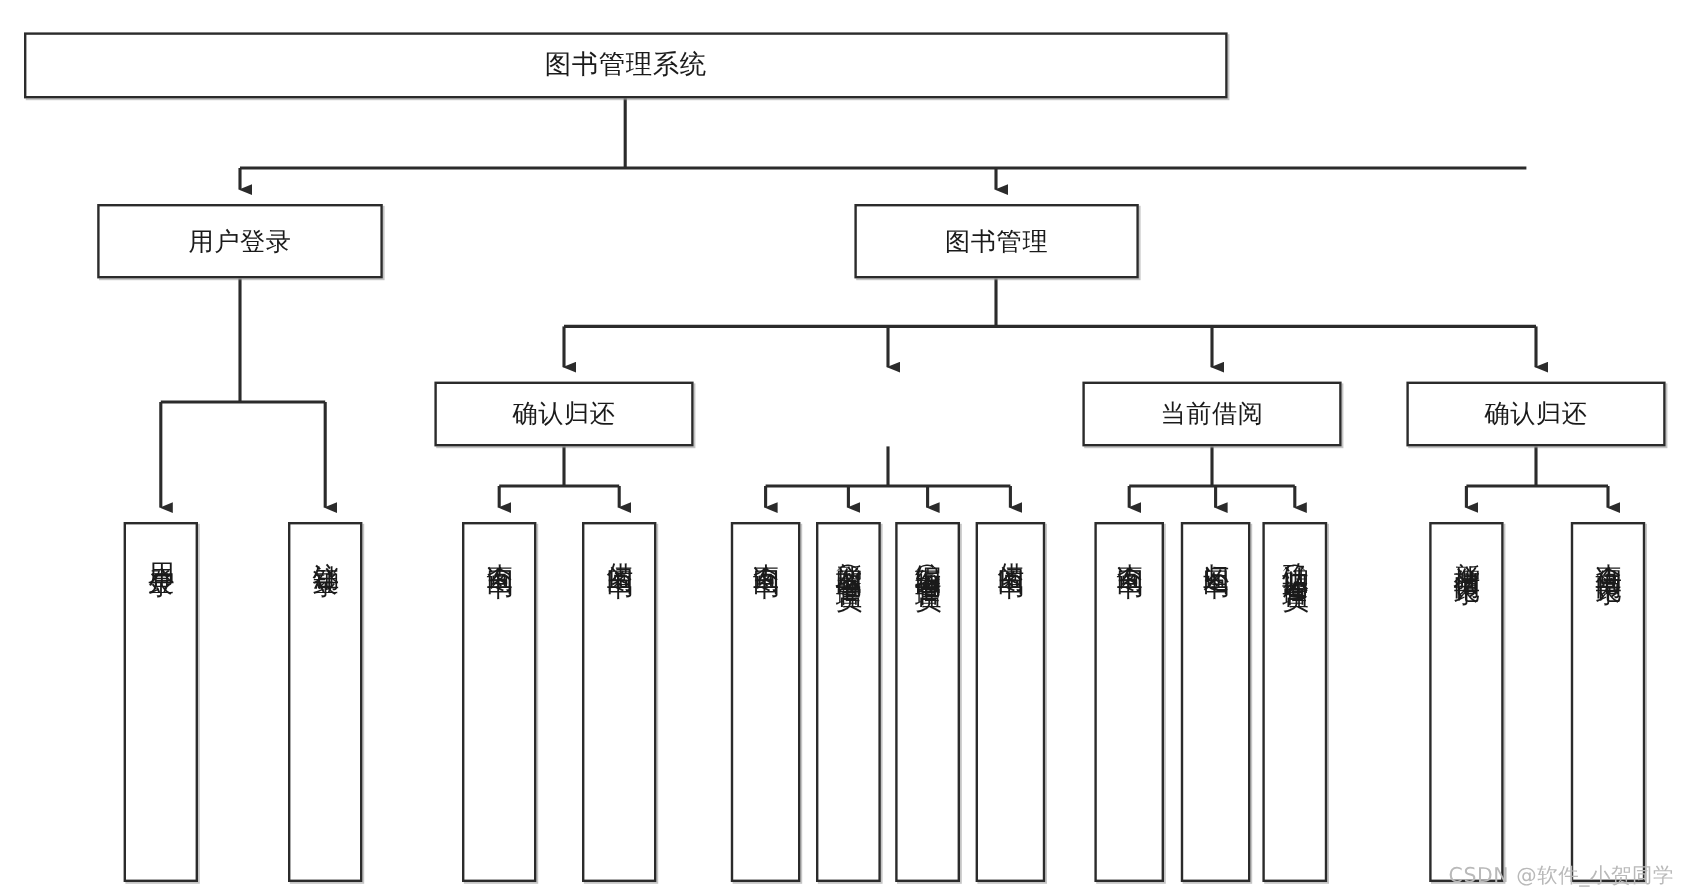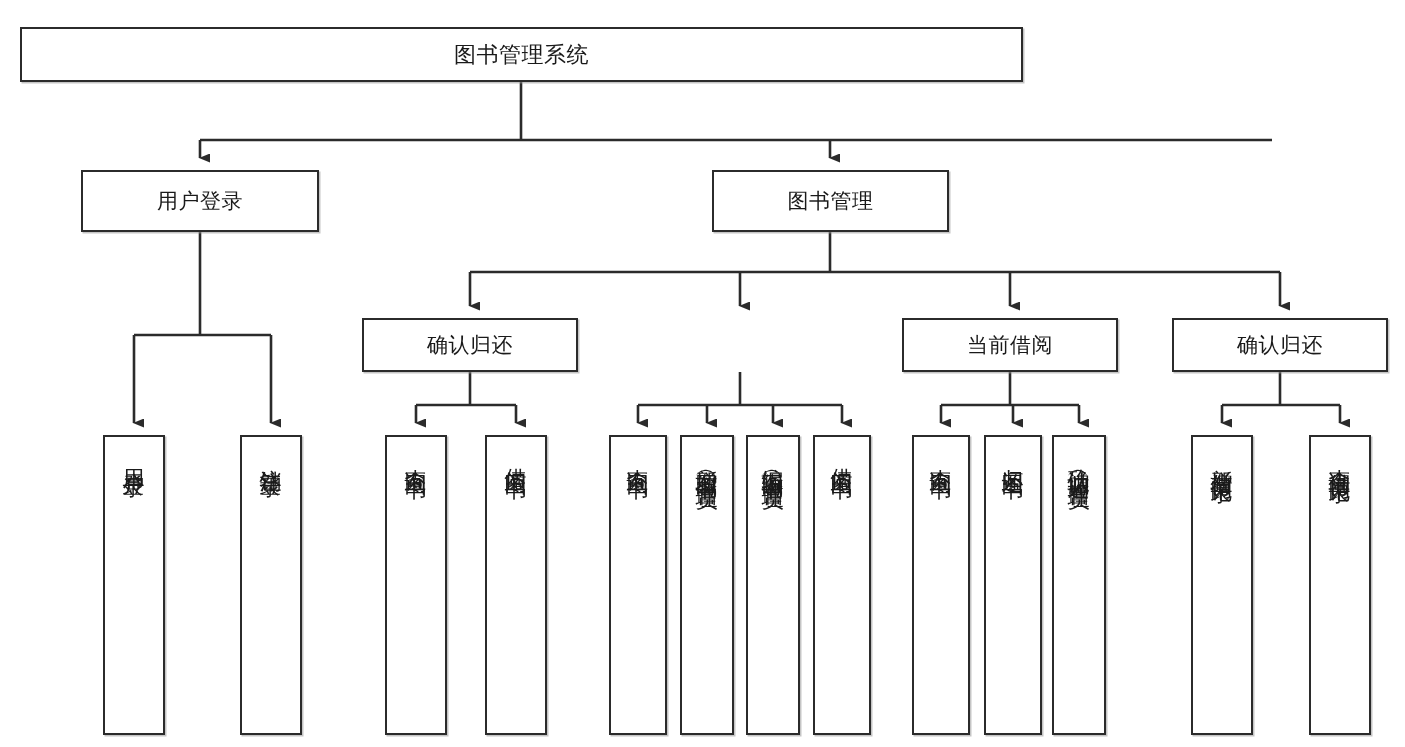--- a/index.html
+++ b/index.html
@@ -204,14 +204,15 @@
   </div>
 
   <div class="node vert" style="left:1191px; top:435px; width:62px; height:300px;">
     <span class="node-label">新增借阅记录</span>
   </div>
 
   <div class="node vert" style="left:1309px; top:435px; width:62px; height:300px;">
     <span class="node-label">查询借阅记录</span>
   </div>
 
+  <div id="watermark">CSDN @软件_小贺同学</div>
 
 </div>
 
 </body></html>

